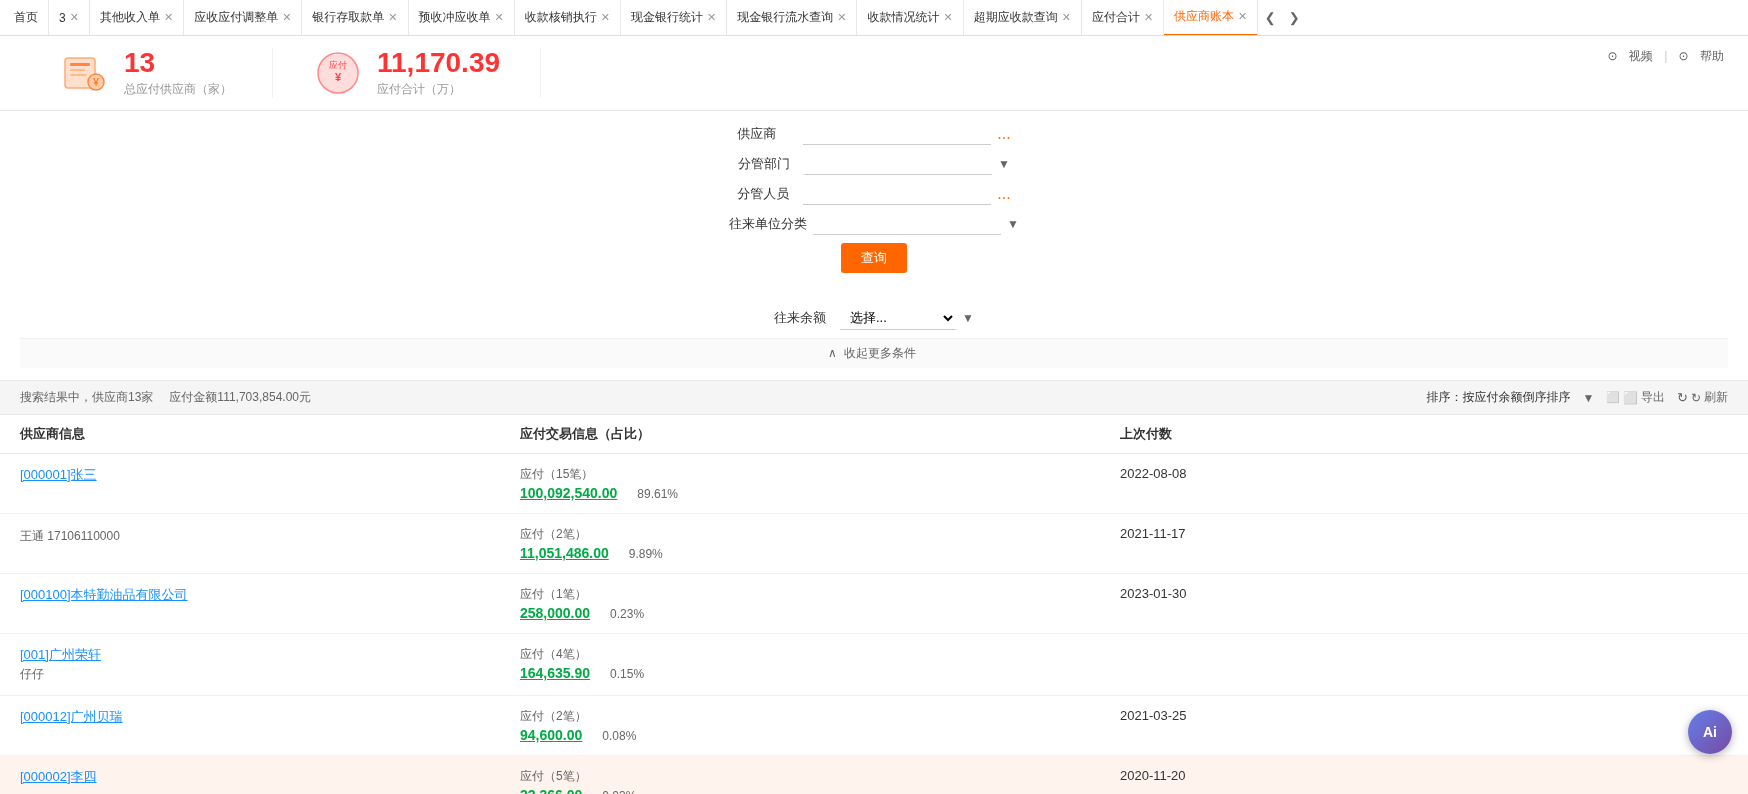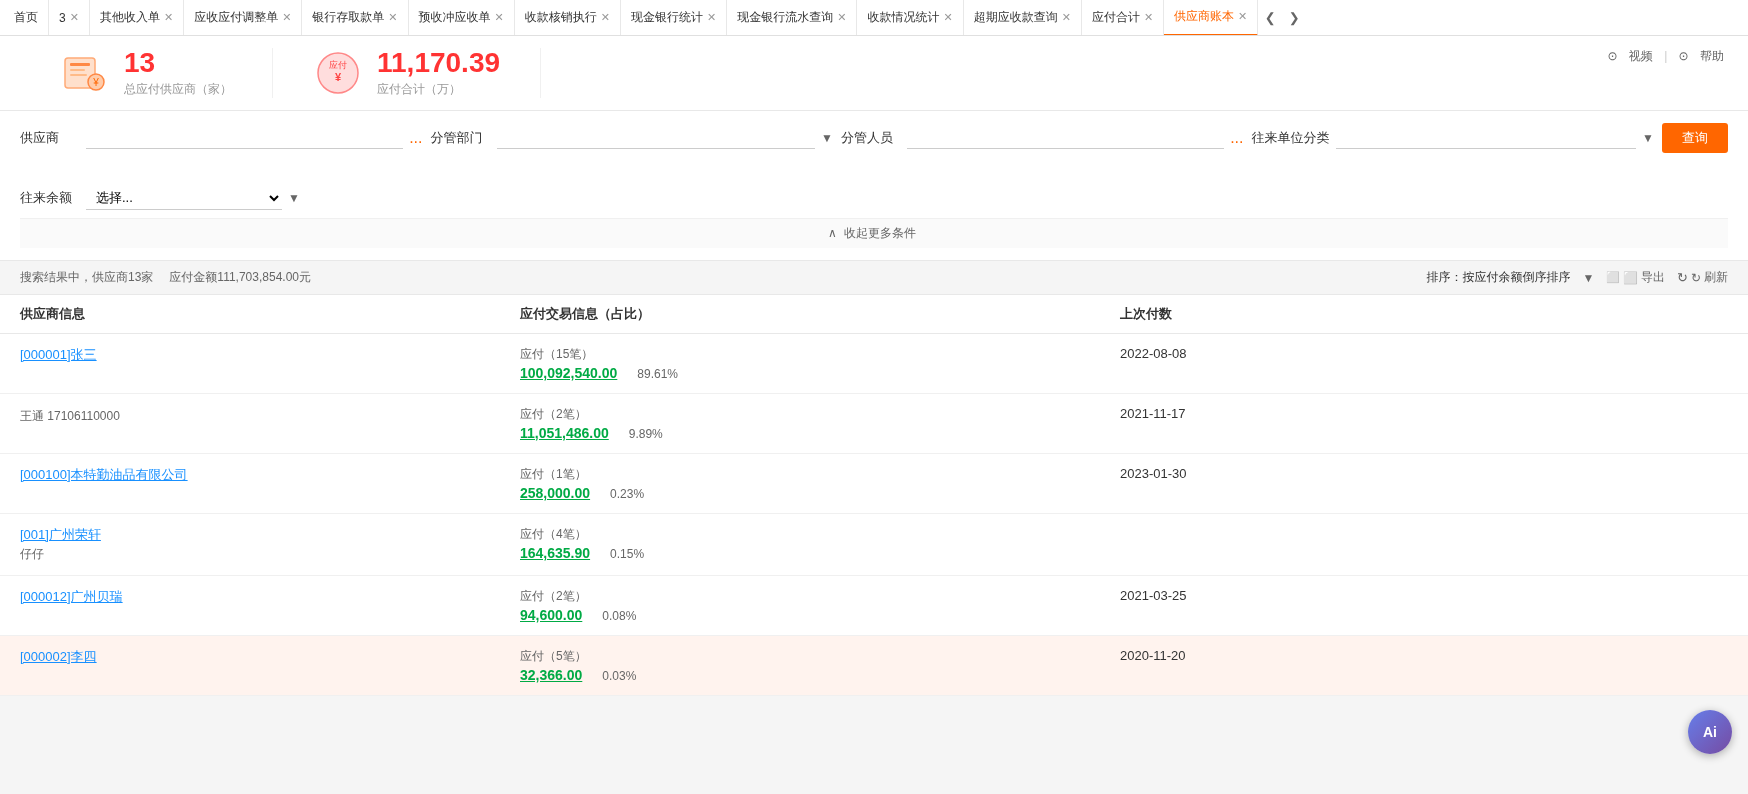--- a/index.html
+++ b/index.html
@@ -96,20 +96,21 @@
       background: #fff;
       padding: 12px 20px;
       border-bottom: 1px solid #e8e8e8;
     }
     .filter-row {
       display: flex;
       align-items: center;
       margin-bottom: 8px;
       flex-wrap: wrap;
       gap: 8px;
+      flex-direction: column;
     }
     .filter-row:last-child { margin-bottom: 0; }
     .filter-item {
       display: flex;
       align-items: center;
       gap: 6px;
       flex: 1;
       min-width: 200px;
     }
     .filter-label {

